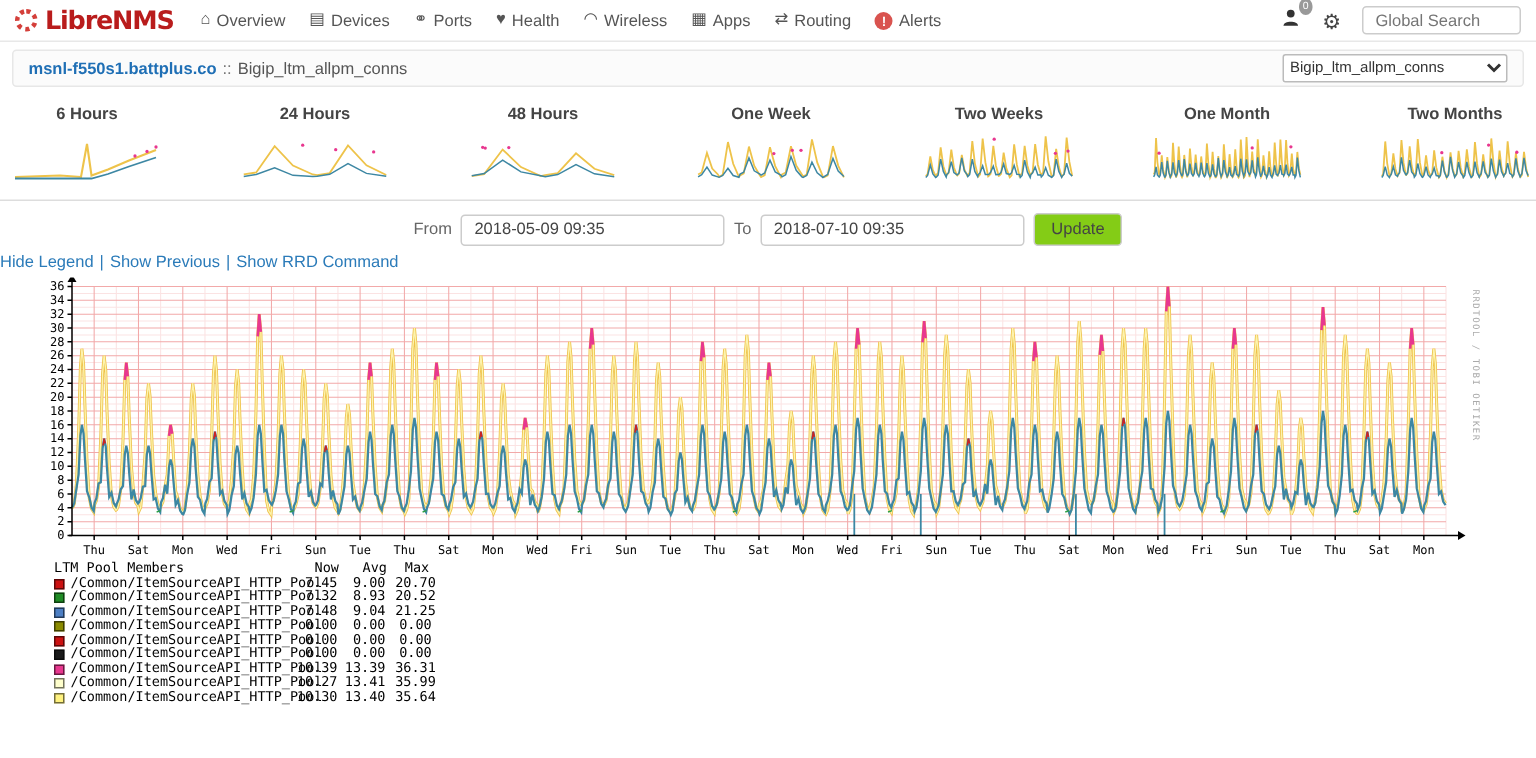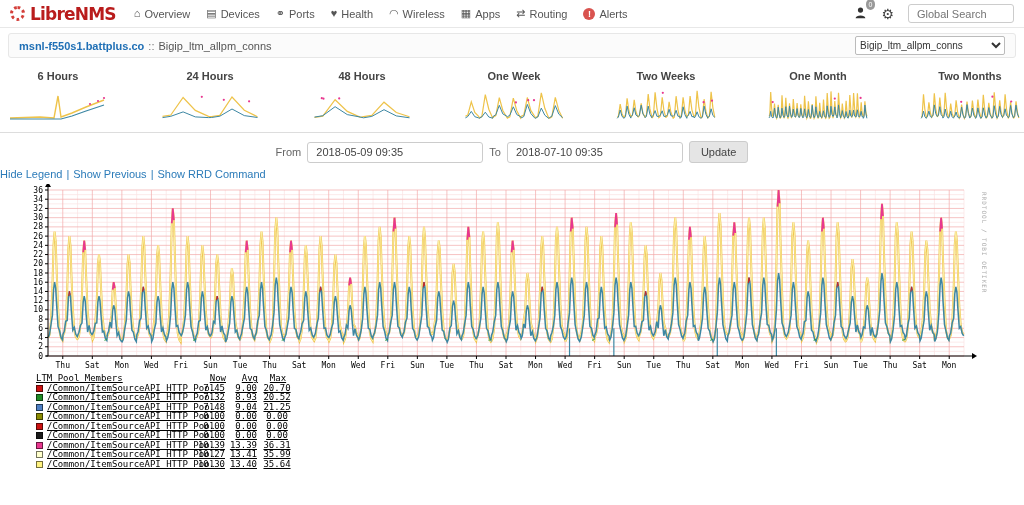--- a/index.html
+++ b/index.html
@@ -35,30 +35,30 @@
   
   .thumbs { display:flex; margin:2px 6px 0;gap:48px; }
   .thumb { flex:1; text-align:center; cursor:pointer; }
   .thumb-label { font-size:11px; font-weight:bold; color:#444; margin-top:4px; }
   .sep { border:none; border-top:1px solid #ddd; margin:4px 0 8px; }
   
   .controls { display:flex; align-items:center; justify-content:center; gap:6px;
               font-size:11px; color:#666; }
   .date-input { width:176px; height:21px; border:1px solid #ccc; border-radius:3px;
                 padding:0 8px; font-size:11px; color:#444; outline:none; }
-  .update-btn { height:22px; padding:0 11px; font-size:11px; color:#444; background:#e5e5e5;
+  .update-btn { height:22px; padding:0 11px; font-size:11px; color:#444; background:#84cc16;
                 border:1px solid #ccc; border-radius:3px; cursor:pointer; }
   .graph-links { text-align:left; font-size:11px; margin-top:5px; }
   .graph-links a { color:#2b7bb9; text-decoration:none; cursor:pointer; }
   .graph-links .lsep { color:#2b7bb9; margin:0 4px; }
   
   .graph-wrap { margin:4px 0 0 12px; }
   #main-graph-svg { display:block; }
   #legend { margin-left:24px; font-family:"DejaVu Sans Mono",monospace; font-size:9px;
-            line-height:9px; color:#000;text-decoration:underline; }
+            line-height:9px; color:#000; }
   .leg-row { display:flex; align-items:center; margin-bottom:0.5px; }
   .leg-swatch { width:7px; height:7px; border:1px solid rgba(0,0,0,.55); margin-right:4px; flex:none; }
   .leg-title { width:152px; }
   .leg-label { width:140px; }
   .leg-now { width:38px; text-align:right; }
   .leg-avg { width:32px; text-align:right; }
   .leg-max { width:40px; text-align:center; }
 </style>
 </head>
 <body>

